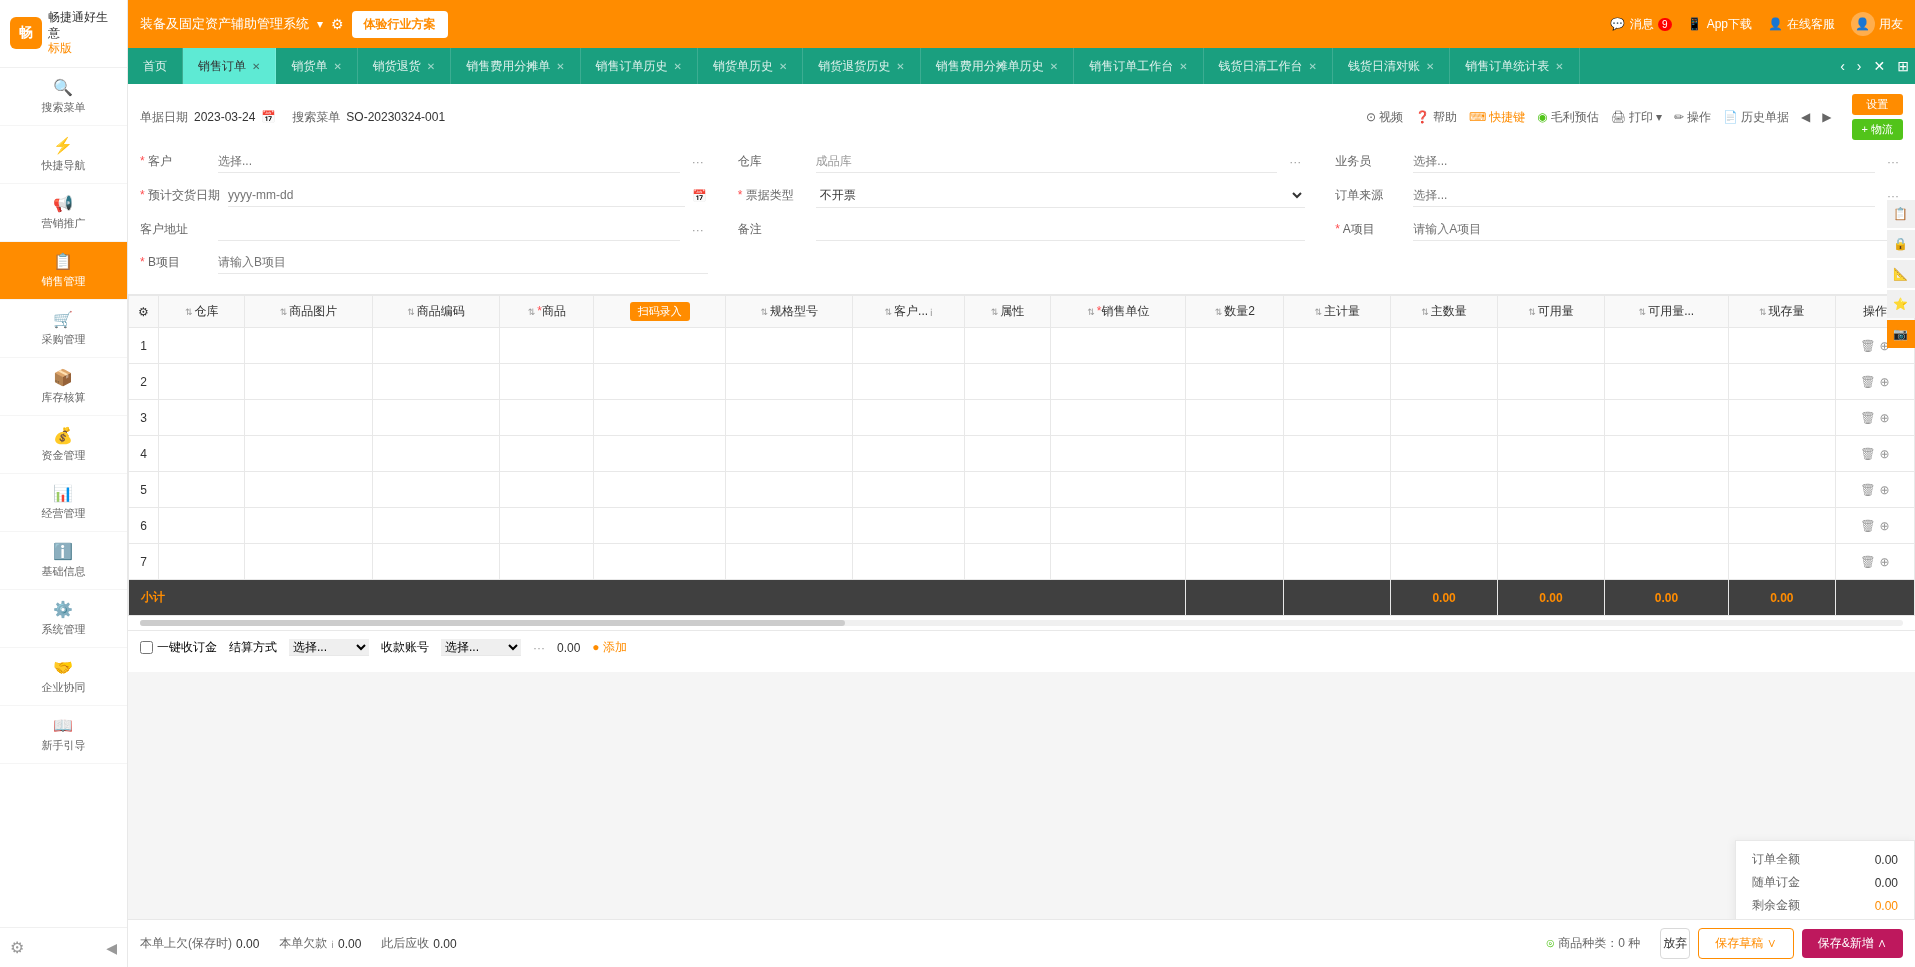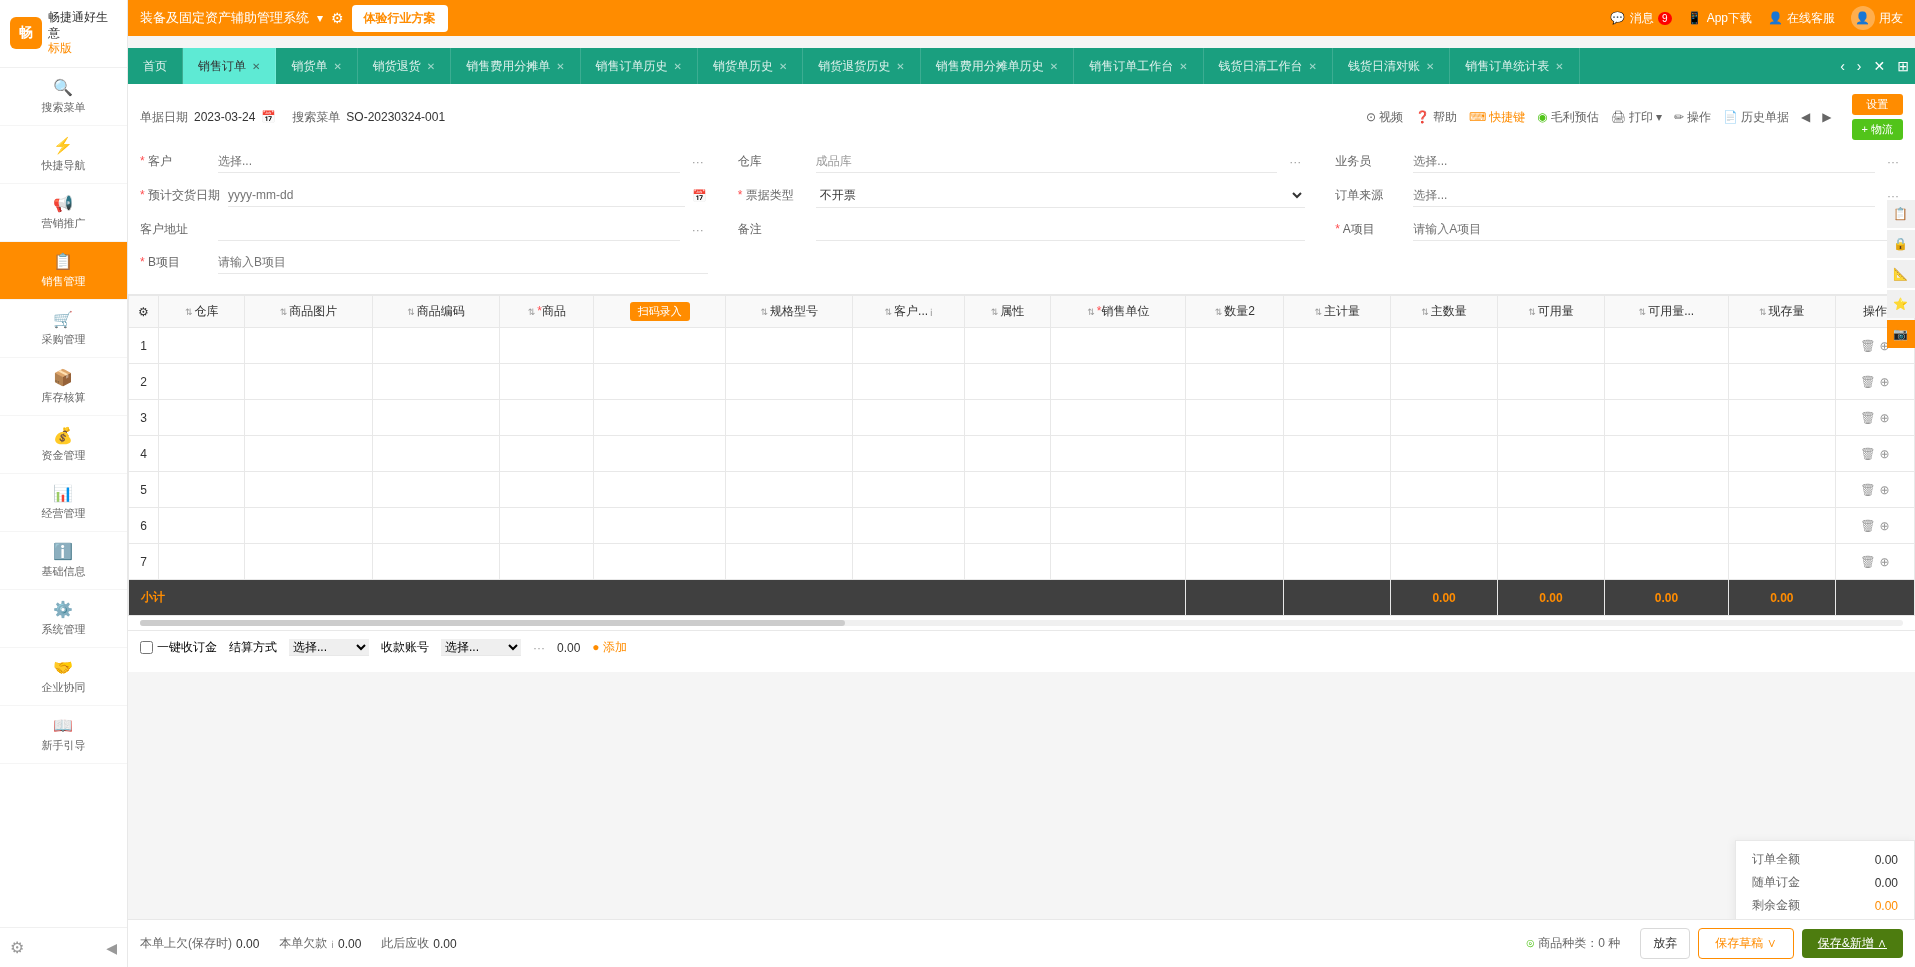--- a/index.html
+++ b/index.html
@@ -61,21 +61,21 @@
       display: flex;
       justify-content: space-between;
       align-items: center;
       border-top: 1px solid #f0f0f0;
     }
 
     
     .top-header {
       position: fixed;
       left: 128px; right: 0; top: 0;
-      height: 36px;
+      height: 48px;
       background: #ff8c00;
       display: flex;
       align-items: center;
       padding: 0 12px;
       z-index: 99;
       justify-content: space-between;
     }
     .header-left {
       display: flex;
       align-items: center;
@@ -386,40 +386,39 @@
       display: flex;
       gap: 20px;
       align-items: center;
       color: #666;
     }
     .btn-group { display: flex; gap: 8px; align-items: center; }
     .btn-discard {
       border: 1px solid #d9d9d9;
       background: white;
       color: #333;
-      padding: 6px 12px;
+      padding: 6px 2px;
       border-radius: 4px;
       cursor: pointer;
     }
     .btn-save-draft {
       border: 1px solid #ff8c00;
       background: white;
       color: #ff8c00;
       padding: 6px 16px;
       border-radius: 4px;
       cursor: pointer;
     }
     .btn-save-new {
-      background: #4d7c0f;
+      background: #be185d;
       color: white;
       border: none;
       padding: 6px 16px;
       border-radius: 4px;
       cursor: pointer;
-      text-decoration: underline;
     }
 
     
     .right-float {
       position: fixed;
       right: 0;
       top: 50%;
       transform: translateY(-50%);
       display: flex;
       flex-direction: column;

